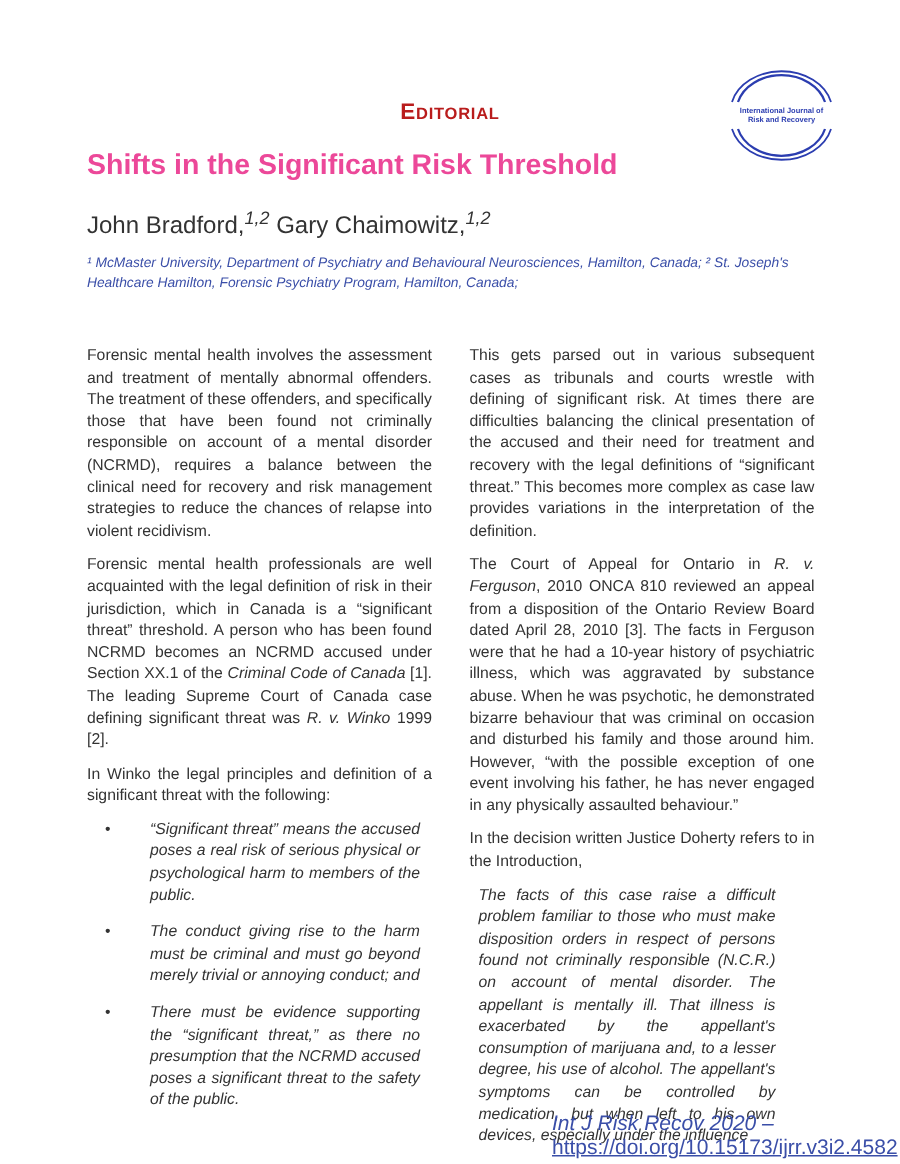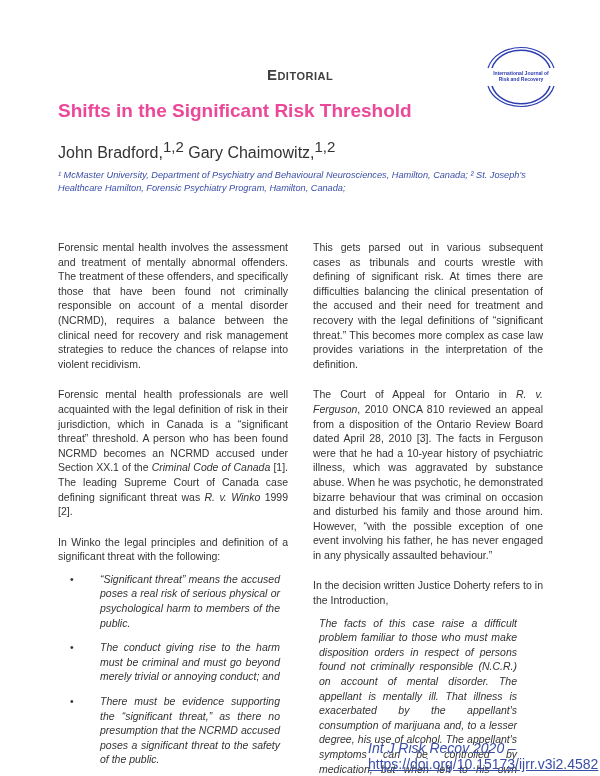--- a/index.html
+++ b/index.html
@@ -1,27 +1,27 @@
 <!DOCTYPE html>
 <html><head>
 <meta charset="utf-8">
 <style>
   html,body{margin:0;padding:0;background:#fff;}
   body{width:600px;height:776px;position:relative;overflow:hidden;font-family:"Liberation Sans",sans-serif;color:#333;}
   .logo{position:absolute;left:482px;top:42px;width:78px;height:66px;}
   .logo svg{width:78px;height:66px;}
-  .editorial{position:absolute;left:0;width:600px;top:66px;text-align:center;font-weight:bold;color:#404040;font-size:15px;letter-spacing:0.5px;font-variant:small-caps;}
+  .editorial{position:absolute;left:0;width:600px;top:66px;text-align:center;font-weight:bold;color:#b91c1c;font-size:15px;letter-spacing:0.5px;font-variant:small-caps;}
   .title{position:absolute;left:58px;top:100px;font-size:19px;font-weight:bold;color:#ec4899;}
   .authors{position:absolute;left:58px;top:138px;font-size:16px;color:#333;}
-  .authors sup{font-size:15px;}
+  .authors sup{font-size:12px;font-style:italic;}
   .affil{position:absolute;left:58px;top:169px;width:490px;font-size:9.2px;font-style:italic;color:#3a4ea8;line-height:13px;}
   .col{position:absolute;top:224px;width:230px;font-size:10.5px;line-height:14.6px;color:#333;text-align:justify;}
   .col.left{left:58px;}
   .col.right{left:313px;}
-  .col p{margin:16px 0 8px 0;}
+  .col p{margin:6px 0 8px 0;}
   .col ul{margin:0;padding:0;list-style:none;}
   .col li{position:relative;padding-left:30px;margin:0 0 10px 12px;font-style:italic;width:180px;}
   .col li:before{content:"•";position:absolute;left:0;font-style:normal;}
   .quote{font-style:italic;margin:6px 0 0 6px;width:198px;}
   .footer{position:absolute;left:368px;top:740px;font-size:14px;font-style:italic;color:#3a4ea8;}
   .footer a{color:#3a4ea8;font-style:normal;text-decoration:underline;}
 </style>
 </head>
 <body>
 

